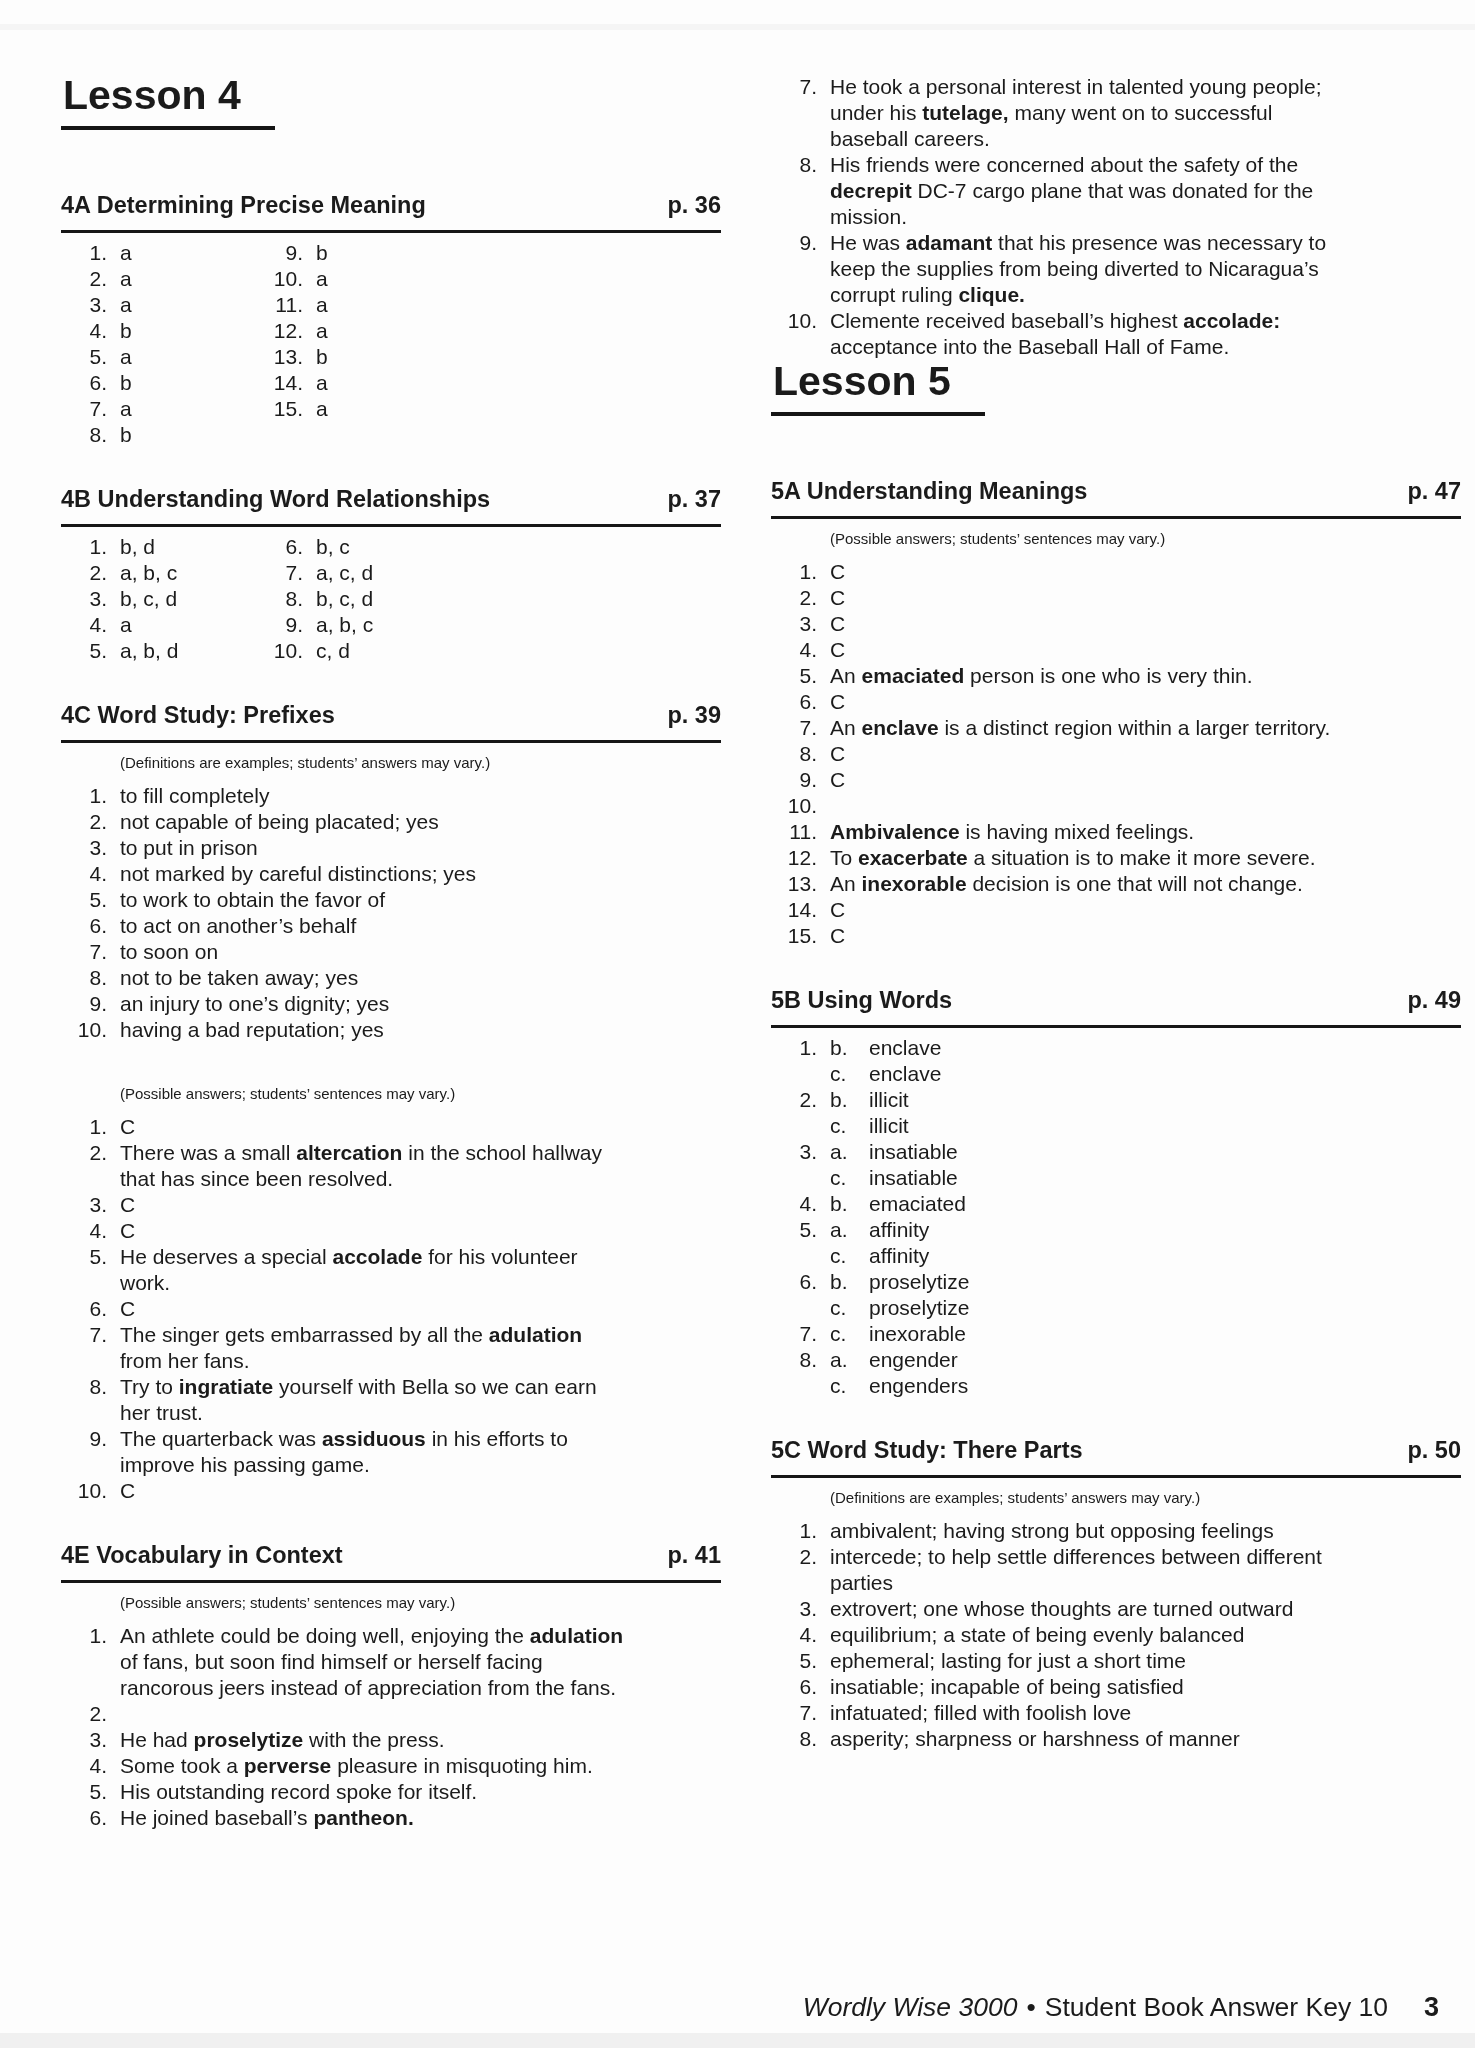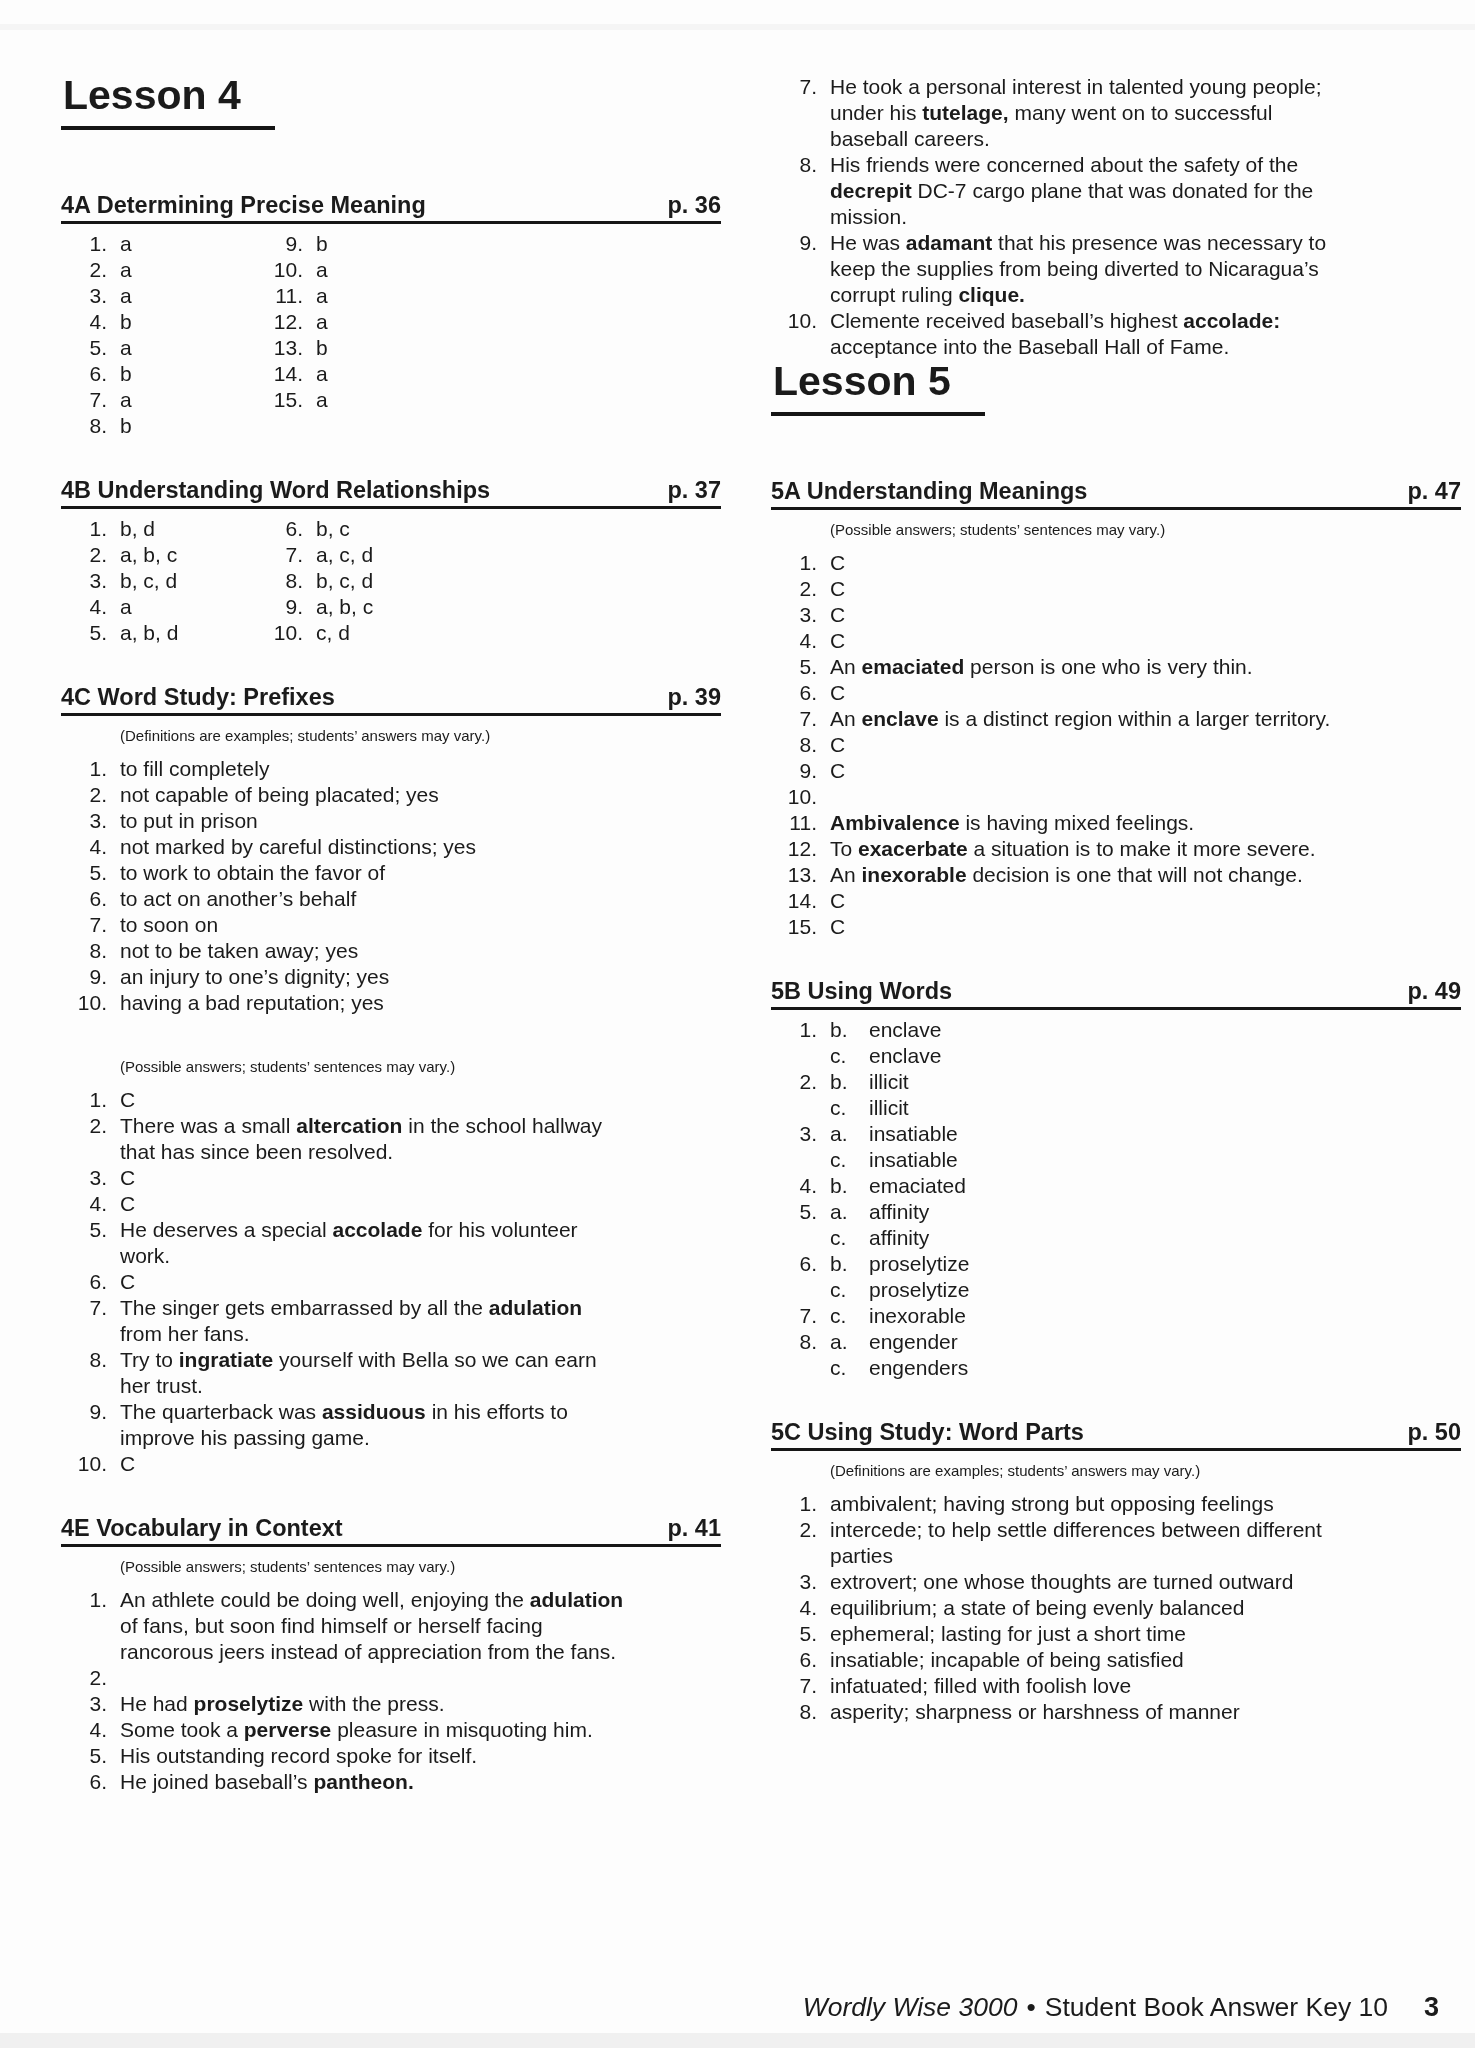--- a/index.html
+++ b/index.html
@@ -16,21 +16,21 @@
   .col-right { left:755px; width:690px; }
 
   .lesson-title {
     display:inline-block; font-size:41px; font-weight:bold; line-height:1.05;
     border-bottom:4px solid #151515; padding:0 34px 9px 2px; margin:0 0 24px 0;
   }
   .section { margin-top:38px; }
   .col .section:first-child, .col .toplist:first-child { margin-top:0; }
   .sec-head {
     display:flex; justify-content:space-between; align-items:flex-end;
-    border-bottom:3px solid #161616; padding-bottom:2px;
+    border-bottom:3px solid #161616; padding-bottom:11px;
     font-size:23.5px; font-weight:bold; line-height:1.15;
   }
   .note { margin:7px 0 0 59px; font-size:15px; line-height:26px; }
   .list { margin-top:7px; }
   .item { display:flex; font-size:21px; line-height:26px; }
   .num  { flex:0 0 46px; width:46px; text-align:right; margin-right:13px; }
   .txt  { max-width:508px; }
   .col-right .txt, .col-right .note { max-width:523px; }
   .b { font-weight:bold; }
   .grid2 { display:flex; margin-top:7px; }
@@ -493,21 +493,21 @@
             <div class="subrow">
               <span class="letter">c.</span>
               <span>engenders</span>
             </div>
           </div>
         </div>
       </div>
     </div>
     <div class="section">
       <div class="sec-head">
-        <span>5C Using Study: Word Parts</span>
+        <span>5C Word Study: There Parts</span>
         <span>p. 50</span>
       </div>
       <div class="note">(Definitions are examples; students’ answers may vary.)</div>
       <div class="list">
         <div class="item">
           <span class="num">1.</span>
           <div class="txt"><span>ambivalent; having strong but opposing feelings</span></div>
         </div>
         <div class="item">
           <span class="num">2.</span>

